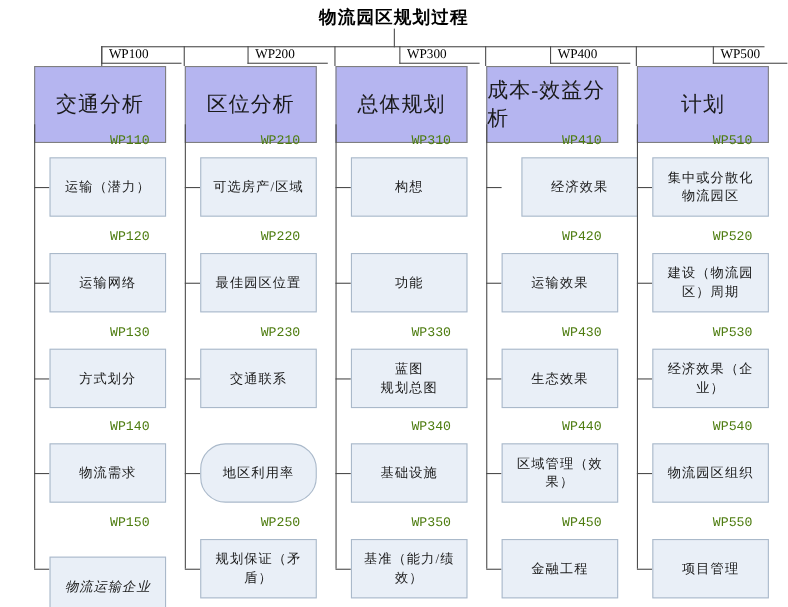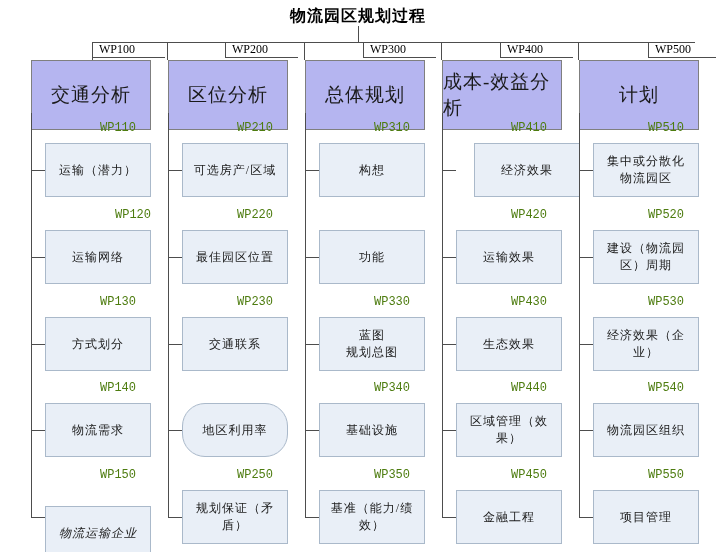--- a/index.html
+++ b/index.html
@@ -52,21 +52,21 @@
 
   <div class="hline" style="left:92px;top:42px;width:603px;height:1px;"></div>
   <div id="diagram">
       <div class="vline" style="left: 92px; top: 42px; width: 1px; height: 18px;"></div>
       <div class="code-cell" style="left: 92px; top: 42px;">WP100</div>
       <div class="header-box" style="left: 31px; top: 60px;">交通分析</div>
       <div class="vline" style="left: 31px; top: 113px; width: 1px; height: 404px;"></div>
       <div class="item-code" style="left: 45px; top: 120px;">WP110</div>
       <div class="hline" style="left: 31px; top: 170px; width: 14px; height: 1px;"></div>
       <div class="item-box" style="left: 45px; top: 143px;">运输（潜力）</div>
-      <div class="item-code" style="left: 60px; top: 207px;">WP120</div>
+      <div class="item-code" style="left: 45px; top: 207px;">WP120</div>
       <div class="hline" style="left: 31px; top: 257px; width: 14px; height: 1px;"></div>
       <div class="item-box" style="left: 45px; top: 230px;">运输网络</div>
       <div class="item-code" style="left: 45px; top: 294px;">WP130</div>
       <div class="hline" style="left: 31px; top: 344px; width: 14px; height: 1px;"></div>
       <div class="item-box" style="left: 45px; top: 317px;">方式划分</div>
       <div class="item-code" style="left: 45px; top: 380px;">WP140</div>
       <div class="hline" style="left: 31px; top: 430px; width: 14px; height: 1px;"></div>
       <div class="item-box" style="left: 45px; top: 403px;">物流需求</div>
       <div class="item-code" style="left: 45px; top: 467px;">WP150</div>
       <div class="hline" style="left: 31px; top: 517px; width: 14px; height: 1px;"></div>

